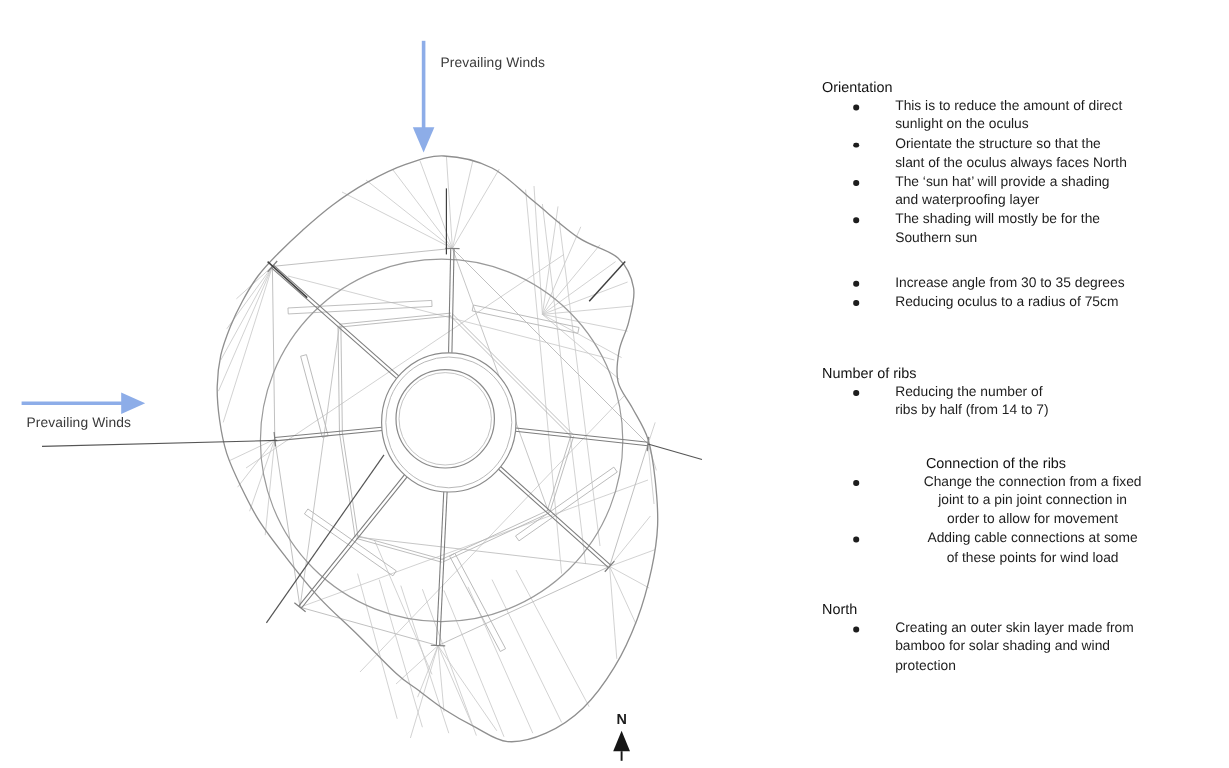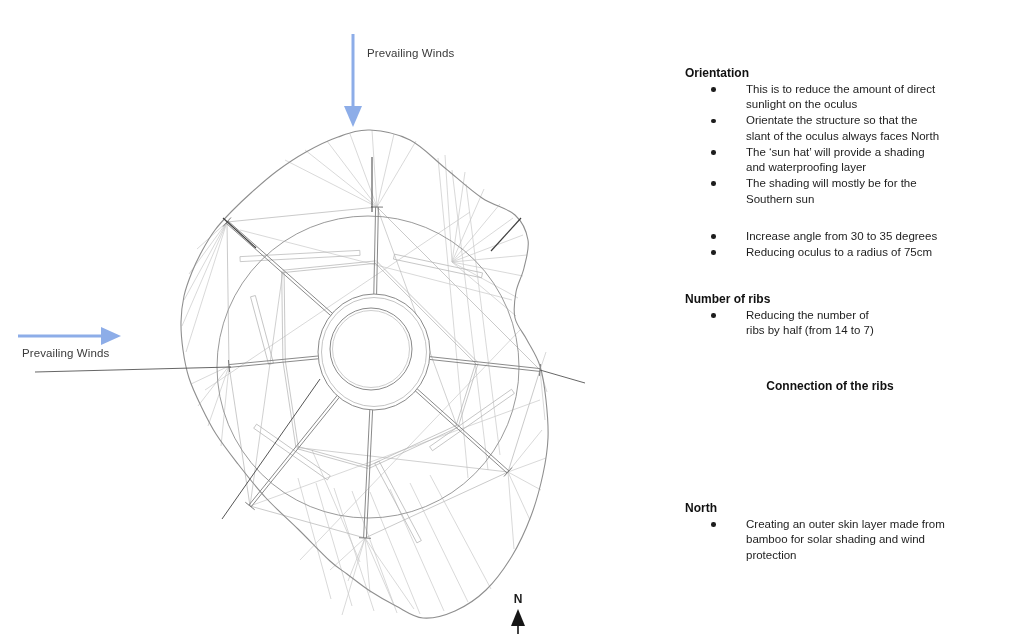--- a/index.html
+++ b/index.html
@@ -6,26 +6,26 @@
   body{width:1024px;height:640px;background:#ffffff;overflow:hidden;position:relative;
        font-family:"Liberation Sans", sans-serif;}
   .page{position:absolute;inset:0;}
   svg#wire{position:absolute;left:0;top:0;width:1024px;height:640px;}
   .wind-label{position:absolute;font-size:11.5px;color:#3a3a3a;letter-spacing:.1px;white-space:nowrap;}
   .wind-label.top{left:367px;top:47px;}
   .wind-label.left{left:22px;top:347px;}
   .north-label{position:absolute;left:509px;top:592px;width:18px;text-align:center;
                font-size:12px;font-weight:bold;color:#1c1c1c;}
   .notes{position:absolute;left:685px;width:290px;color:#1d1d1d;}
-  .notes h3{margin:0;font-size:12px;line-height:15.7px;font-weight:bold;color:#111;}
+  .notes h3{margin:0;font-size:12px;line-height:15.7px;font-weight:normal;color:#111;}
   .notes ul{margin:0;padding:0;list-style:none;}
   .notes li{position:relative;padding-left:61px;font-size:11.5px;line-height:15.7px;}
   .notes li .dot{position:absolute;left:26px;top:5.4px;width:4.6px;height:4.6px;border-radius:50%;background:#1d1d1d;}
   .notes li .txt{white-space:pre-line;}
-  .sec1{top:66px;} .sec2{top:229px;} .sec3{top:292px;} .sec4{top:379px;text-align:center;} .sec5{top:501px;}
+  .sec1{top:66px;} .sec2{top:229px;} .sec3{top:304px;} .sec4{top:379px;text-align:center;} .sec5{top:501px;}
 </style>
 </head>
 <body>
 
 <div class="page">
 
   <svg id="wire" viewBox="0 0 1024 640">
       <g fill="none">
         <line x1="377" y1="207" x2="285" y2="160" stroke="#c9c9c9" stroke-width="0.7"></line>
         <line x1="377" y1="207" x2="305" y2="150" stroke="#c9c9c9" stroke-width="0.7"></line>
@@ -201,20 +201,27 @@
   <div class="notes sec3">
     <h3>Number of ribs</h3>
     <ul>
       <li><span class="dot"></span><span class="txt">Reducing the number of
 ribs by half (from 14 to 7)</span></li>
     </ul>
   </div>
 
   <div class="notes sec4">
     <h3>Connection of the ribs</h3>
+    <ul>
+      <li><span class="dot"></span><span class="txt">Change the connection from a fixed
+joint to a pin joint connection in
+order to allow for movement</span></li>
+      <li><span class="dot"></span><span class="txt">Adding cable connections at some
+of these points for wind load</span></li>
+    </ul>
   </div>
 
   <div class="notes sec5">
     <h3>North</h3>
     <ul>
       <li><span class="dot"></span><span class="txt">Creating an outer skin layer made from
 bamboo for solar shading and wind
 protection</span></li>
     </ul>
   </div>

